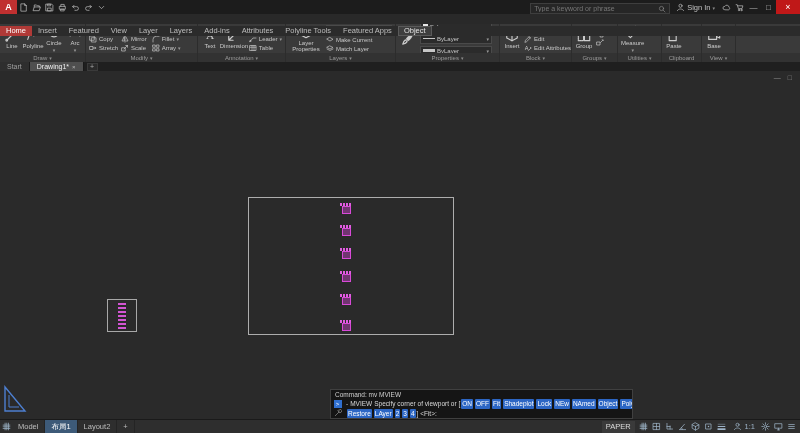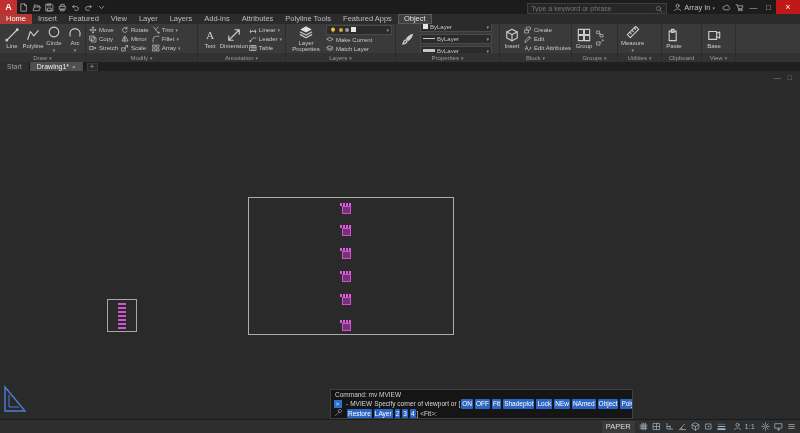--- a/index.html
+++ b/index.html
@@ -20,21 +20,21 @@
 .searchbox .sIc svg{width:8px;height:8px}
 .searchinput{background:transparent;border:none;outline:none;color:#bbb;font-size:7px;width:100%;font-family:"Liberation Sans",sans-serif}
 .searchinput::placeholder{color:#777}
 .signin{display:flex;align-items:center;gap:2px;font-size:7.5px;color:#c0c0c0;padding:0 5px;white-space:nowrap}
 .signin .qi{width:10px}
 .tcaret{font-size:5px;color:#8a8a8a}
 .win-btn{width:15px;height:14px;display:flex;align-items:center;justify-content:center;font-size:8px;color:#bdbdbd}
 .win-close{width:24px;background:#c01818;color:#fff;font-size:9px}
 
 
-.rtabs{position:absolute;top:14px;left:0;right:0;height:10px;background:#2b2b2b;display:flex;align-items:center;font-size:7.5px;color:#bdbdbd;z-index:8}
+.rtabs{position:absolute;top:26px;left:0;right:0;height:10px;background:#2b2b2b;display:flex;align-items:center;font-size:7.5px;color:#bdbdbd;z-index:8}
 .rtab{padding:0 6px;line-height:10px;white-space:nowrap}
 .rtab.active{background:#b03a37;color:#fff}
 .rtab.boxed{background:#3f3f3f;color:#e2e2e2;box-shadow:inset 0 0 0 1px #5a5a5a}
 
 
 .ribbon{position:absolute;top:24px;left:0;right:0;height:38px;background:#3a3a3a;display:flex;z-index:7}
 .panel{height:100%;display:flex;flex-direction:column;border-right:1px solid #2c2c2c;flex:none}
 .panel.fill{flex:1;border-right:none}
 .pbody{flex:1;display:flex;align-items:center;padding:1px 3px;gap:3px;overflow:hidden}
 .plabel{height:9px;background:#323232;color:#9b9b9b;font-size:6px;display:flex;align-items:center;justify-content:center;gap:2px}
@@ -156,21 +156,21 @@
             </svg>
           </span>
       </div>
       <div class="signin">
         <span class="qi">
             <svg viewBox="0 0 16 16" fill="none" stroke="currentColor" stroke-width="1.3" stroke-linecap="round" stroke-linejoin="round" width="100%" height="100%">
               <circle cx="8" cy="5" r="2.8"></circle>
               <path d="M2.5,13.5 C4,9.5 12,9.5 13.5,13.5"></path>
             </svg>
           </span>
-        <span>Array In</span>
+        <span>Sign In</span>
         <span class="tcaret">▾</span>
       </div>
       <span class="qi">
           <svg viewBox="0 0 16 16" fill="none" stroke="currentColor" stroke-width="1.3" stroke-linecap="round" stroke-linejoin="round" width="100%" height="100%">
             <path d="M4.5,12 A3,3 0 0 1 5,6 A4,4 0 0 1 12.5,7.5 A2.5,2.5 0 0 1 12,12 Z"></path>
           </svg>
         </span>
       <span class="qi">
           <svg viewBox="0 0 16 16" fill="none" stroke="currentColor" stroke-width="1.3" stroke-linecap="round" stroke-linejoin="round" width="100%" height="100%">
             <path d="M2,3 H4 L6,10 H12.5 L14,5 H5"></path>
@@ -677,20 +677,31 @@
         </div>
         <div class="cmd-lines">
           <div class="cmd-line"><span>-</span><span class="cmd-cmdname">MVIEW</span><span>Specify corner of viewport or [</span><span><span class="chip">ON</span><span class="chip">OFF</span><span class="chip">Fit</span><span class="chip">Shadeplot</span><span class="chip">Lock</span><span class="chip">NEw</span><span class="chip">NAmed</span><span class="chip">Object</span><span class="chip">Polygonal</span></span></div>
           <div class="cmd-line"><span><span class="chip">Restore</span><span class="chip">LAyer</span><span class="chip">2</span><span class="chip">3</span><span class="chip">4</span></span><span>] &lt;Fit&gt;:</span></div>
         </div>
       </div>
     </div>
   </div>
 
   <div class="statusbar">
+    <div class="sb-left">
+      <span class="sic">
+          <svg viewBox="0 0 16 16" fill="none" stroke="currentColor" stroke-width="1.3" stroke-linecap="round" stroke-linejoin="round" width="100%" height="100%">
+            <path d="M2,5.5 H14 M2,8.5 H14 M2,11.5 H14 M5.5,2 V14 M8.5,2 V14 M11.5,2 V14"></path>
+          </svg>
+        </span>
+      <div class="ltab">Model</div>
+      <div class="ltab active">布局1</div>
+      <div class="ltab">Layout2</div>
+      <div class="ltab">+</div>
+    </div>
     <div class="sb-right">
       <span class="sb-paper">PAPER</span>
       <span class="sb-icons">
           <span class="sic">
             <svg viewBox="0 0 16 16" fill="none" stroke="currentColor" stroke-width="1.3" stroke-linecap="round" stroke-linejoin="round" width="100%" height="100%">
               <path d="M2,5.5 H14 M2,8.5 H14 M2,11.5 H14 M5.5,2 V14 M8.5,2 V14 M11.5,2 V14"></path>
             </svg>
           </span>
           <span class="sic">
             <svg viewBox="0 0 16 16" fill="none" stroke="currentColor" stroke-width="1.3" stroke-linecap="round" stroke-linejoin="round" width="100%" height="100%">

